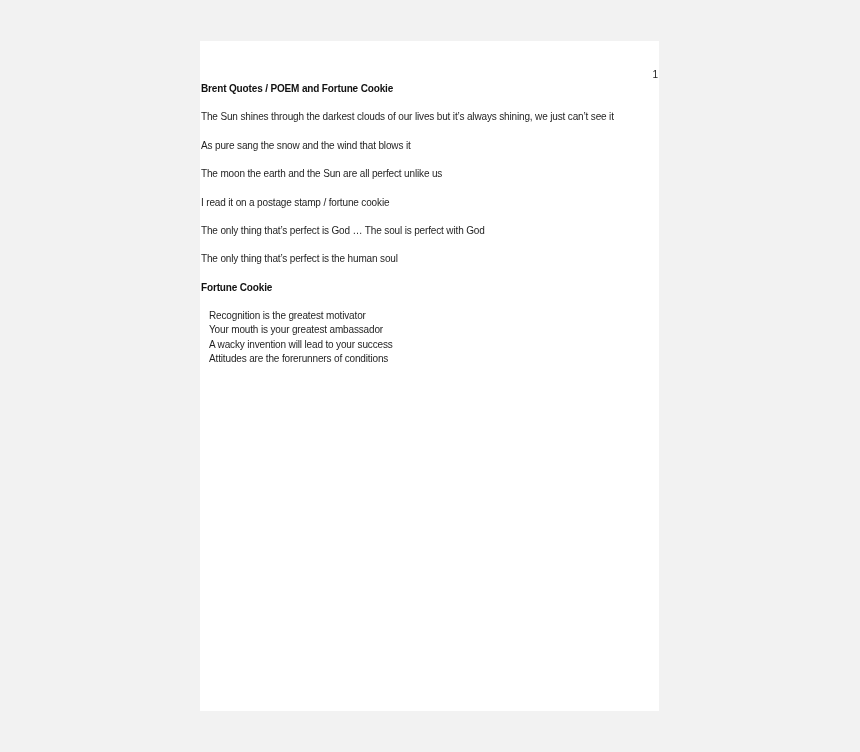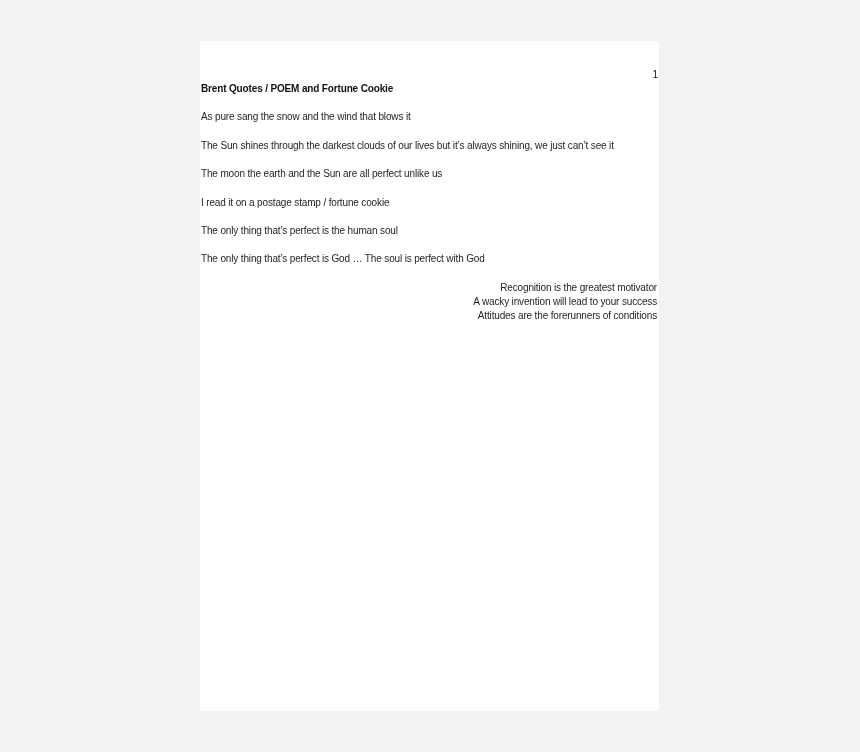--- a/index.html
+++ b/index.html
@@ -40,45 +40,46 @@
       letter-spacing: -0.15px;
     }
     .para {
       margin: 0 0 14.2px 0;
     }
     .title {
       font-weight: bold;
       color: #111;
     }
     .fortune-list {
-      margin: 0;
+      margin: 8px;
       padding: 0;
       list-style: none;
-      text-align: right;
     }
     .fortune-list li {
       margin: 0;
     }
   </style>
 </head>
 <body>
 
 <div class="page">
   <div class="page-number">1</div>
 
   <div class="content">
     <p class="para title">Brent Quotes / POEM and Fortune Cookie</p>
 
+    <p class="para">The Sun shines through the darkest clouds of our lives but it’s always shining, we just can’t see it</p>
     <p class="para">As pure sang the snow and the wind that blows it</p>
-    <p class="para">The Sun shines through the darkest clouds of our lives but it’s always shining, we just can’t see it</p>
     <p class="para">The moon the earth and the Sun are all perfect unlike us</p>
     <p class="para">I read it on a postage stamp / fortune cookie</p>
+    <p class="para">The only thing that’s perfect is God … The soul is perfect with God</p>
     <p class="para">The only thing that’s perfect is the human soul</p>
-    <p class="para">The only thing that’s perfect is God … The soul is perfect with God</p>
 
+    <p class="para title">Fortune Cookie</p>
 
     <ul class="fortune-list">
       <li>Recognition is the greatest motivator</li>
+      <li>Your mouth is your greatest ambassador</li>
       <li>A wacky invention will lead to your success</li>
       <li>Attitudes are the forerunners of conditions</li>
     </ul>
   </div>
 </div>
 
 </body></html>

